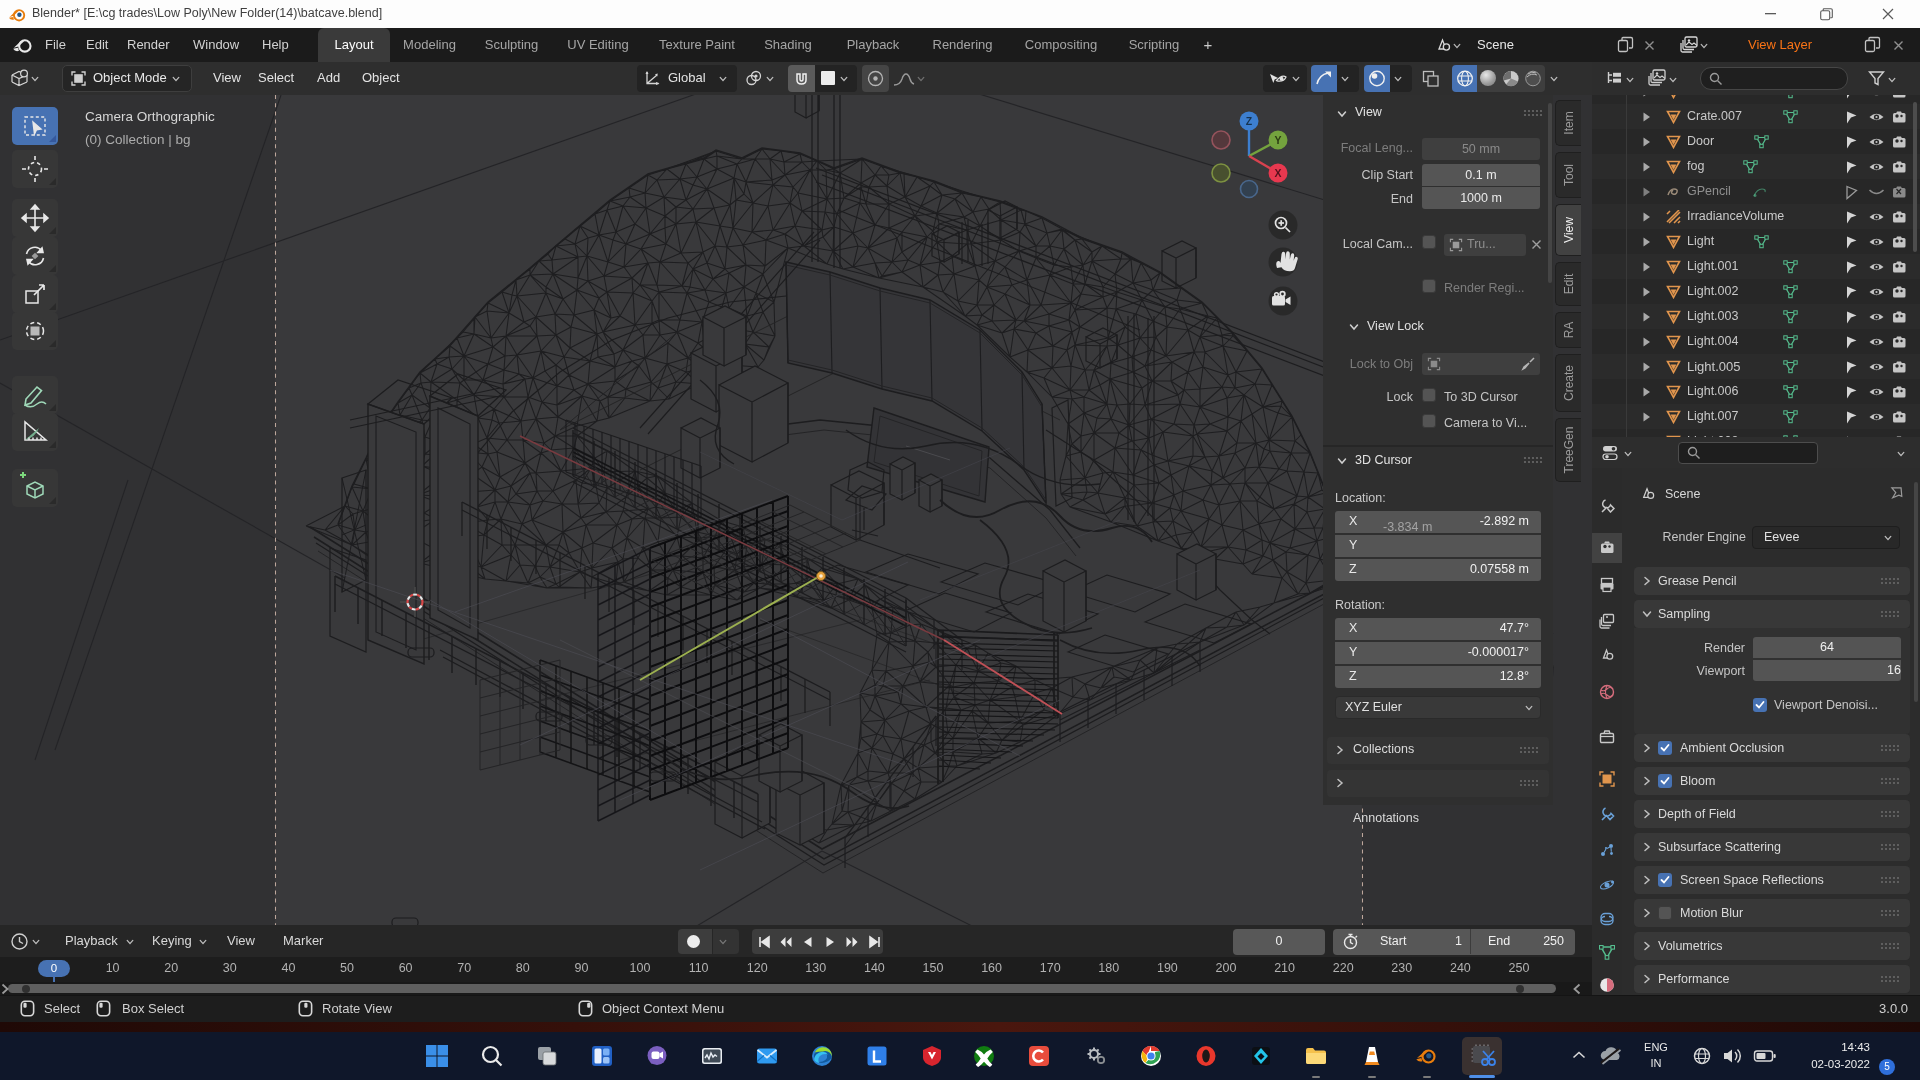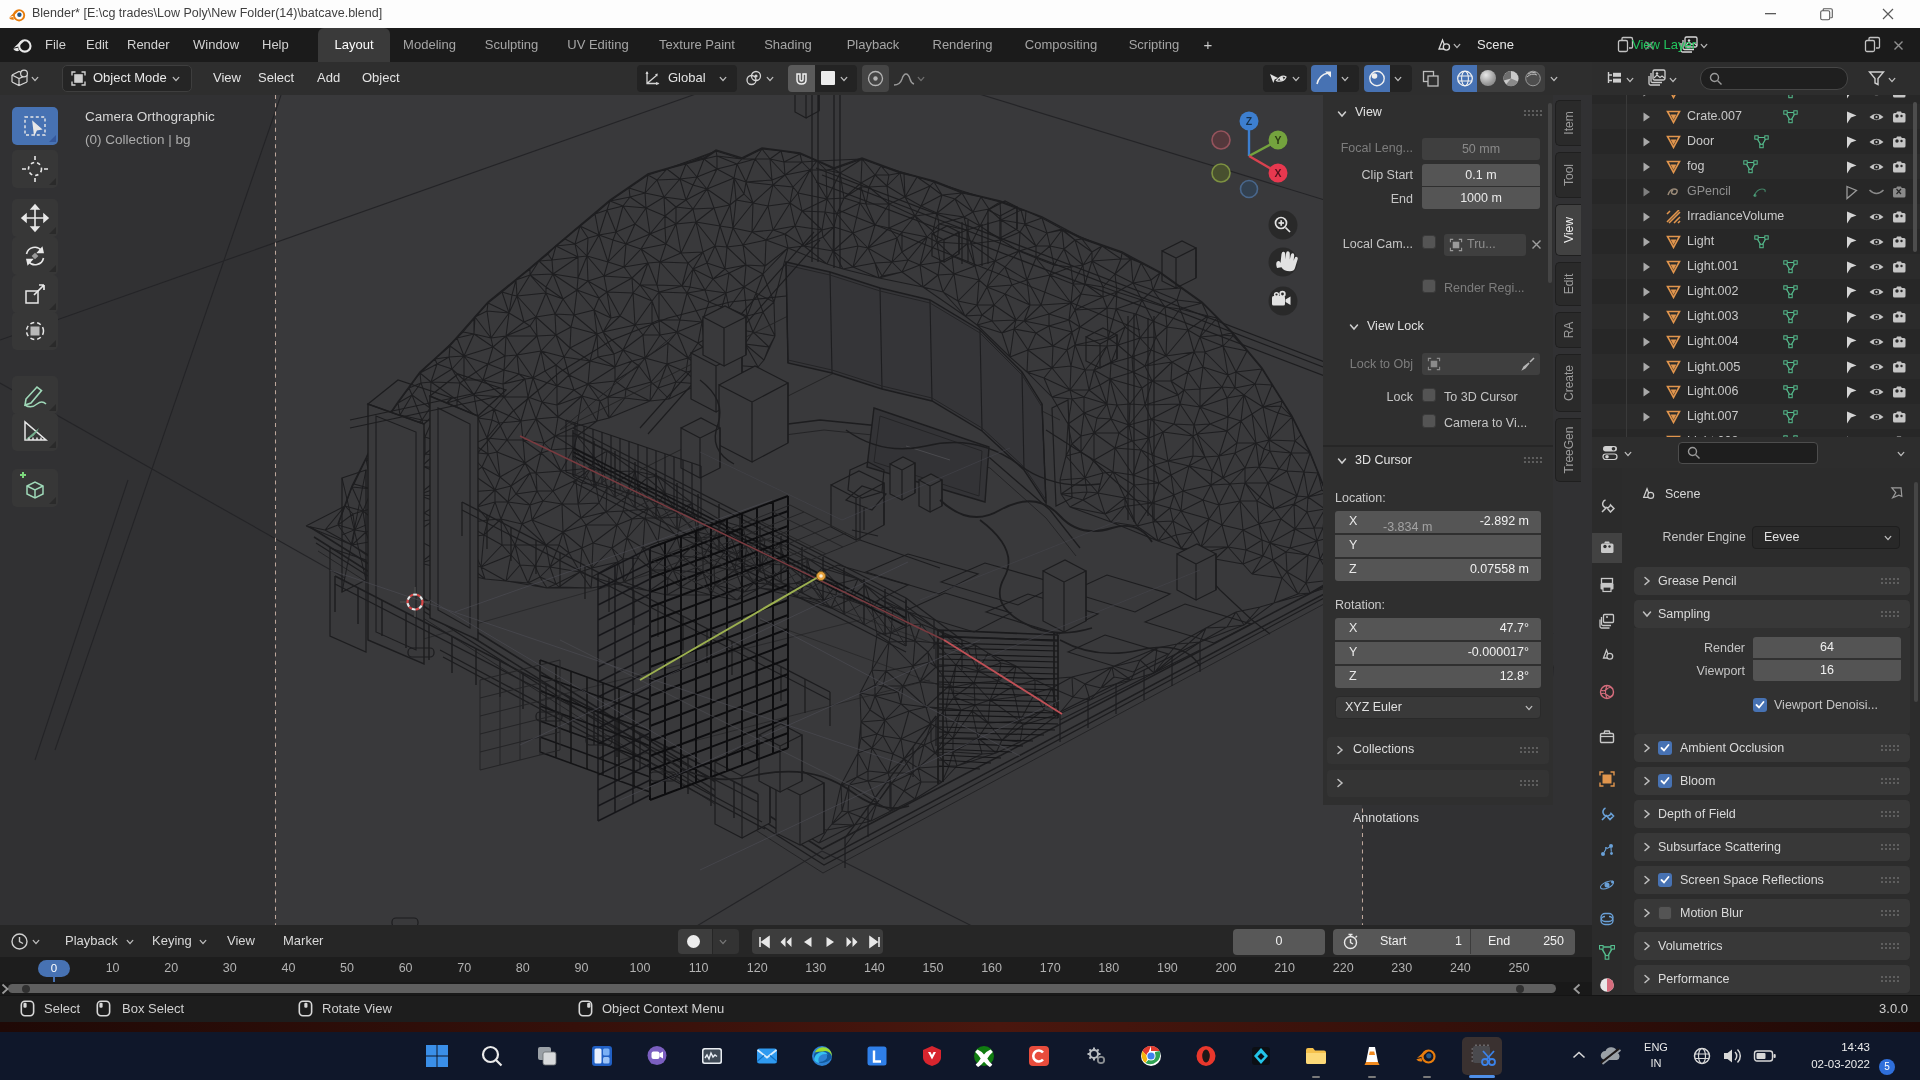--- a/index.html
+++ b/index.html
@@ -372,21 +372,21 @@
       <svg class="abs" style="left:1680px;top:7px" width="19" height="19" viewBox="0 0 19 19">
 <rect x="5" y="2" width="12" height="10" rx="1.5" fill="none" stroke="#d8d8d8" stroke-width="1.3"></rect>
 <circle cx="9" cy="5.5" r="1.2" fill="#d8d8d8"></circle>
 <path d="M6 10 l3-3 l3 2.5 l2-1.5 l3 2.5" fill="none" stroke="#d8d8d8" stroke-width="1.1"></path>
 <path d="M3 5 L3 13 q0 1.5 1.5 1.5 L14 14.5" fill="none" stroke="#d8d8d8" stroke-width="1.3"></path>
 <path d="M1 8 L1 15.5 q0 1.5 1.5 1.5 L12 17" fill="none" stroke="#d8d8d8" stroke-width="1.3"></path>
 </svg>
       <svg class="abs" style="left:1700px;top:14px" width="8" height="8" viewBox="0 0 10 10">
         <path d="M1.5 3 L5 7 L8.5 3" stroke="#b5b5b5" stroke-width="1.6" fill="none" stroke-linecap="round"></path>
       </svg>
-      <div class="mitem" style="left:1632px;color:#22c55e">View Layer</div>
+      <div class="mitem" style="left:1748px;color:#f97316">View Layer</div>
       <svg class="abs" style="left:1864px;top:8px" width="17" height="17" viewBox="0 0 17 17">
 <rect x="1.5" y="4.5" width="9" height="11" rx="1.5" fill="none" stroke="#c2c2c2" stroke-width="1.3"></rect>
 <path d="M5 4.5 L5 2.5 q0-1 1-1 L14 1.5 q1.5 0 1.5 1.5 L15.5 11 q0 1-1 1 L12 12" fill="none" stroke="#c2c2c2" stroke-width="1.3"></path>
 </svg>
       <svg class="abs" style="left:1893px;top:12px" width="11" height="11" viewBox="0 0 11 11">
         <path d="M1.5 1.5 L9.5 9.5 M9.5 1.5 L1.5 9.5" stroke="#8f8f8f" stroke-width="1.4"></path>
       </svg>
     </div>
 <div class="abs vphead">
       <svg class="abs" style="left:10px;top:7px" width="19" height="19" viewBox="0 0 19 19">
@@ -1395,21 +1395,21 @@
         <circle cx="2" cy="6" r="1.1" fill="#6a6a6a"></circle>
         <circle cx="6" cy="6" r="1.1" fill="#6a6a6a"></circle>
         <circle cx="10" cy="6" r="1.1" fill="#6a6a6a"></circle>
         <circle cx="14" cy="6" r="1.1" fill="#6a6a6a"></circle>
         <circle cx="18" cy="6" r="1.1" fill="#6a6a6a"></circle>
       </svg>
       <div class="abs" style="left:42px;top:191px;width:276px;height:106px;background:#313131;border-radius:0 0 4px 4px;"></div>
       <div class="abs" style="left:23px;top:204px;width:130px;text-align:right;font-size:12.5px;color:#c5c5c5;">Render</div>
       <div class="abs" style="left:161px;top:200px;width:148px;height:21px;background:#545454;border-radius:3px 3px 0 0;text-align:center;font-size:12.5px;color:#f0f0f0;line-height:21px;">64</div>
       <div class="abs" style="left:23px;top:227px;width:130px;text-align:right;font-size:12.5px;color:#c5c5c5;">Viewport</div>
-      <div class="abs" style="left:161px;top:223px;width:148px;height:21px;background:#545454;border-radius:0 0 3px 3px;text-align:center;font-size:12.5px;color:#f0f0f0;line-height:21px;">16</div>
+      <div class="abs" style="left:161px;top:223px;width:148px;height:21px;background:#545454;border-radius:0 0 3px 3px;text-align:right;font-size:12.5px;color:#f0f0f0;line-height:21px;">16</div>
       <div class="abs" style="left:161px;top:261px;width:14px;height:14px;background:#4772b3;border-radius:3px;"></div>
 <svg class="abs" style="left:163px;top:263px" width="10" height="10" viewBox="0 0 10 10">
         <path d="M1.5 5 L4 7.5 L8.5 2" stroke="#fff" stroke-width="1.8" fill="none" stroke-linecap="round"></path>
       </svg>
       <div class="abs" style="left:182px;top:261px;font-size:12.5px;color:#c5c5c5;">Viewport Denoisi...</div>
       <div class="abs" style="left:322px;top:45px;width:4px;height:220px;background:#454545;border-radius:2px;"></div>
     </div>
 <div class="abs timeline">
       <svg class="abs" style="left:10px;top:7px" width="19" height="19" viewBox="0 0 19 19">
 <circle cx="9.5" cy="9.5" r="7.5" fill="none" stroke="#cfcfcf" stroke-width="1.4"></circle>

